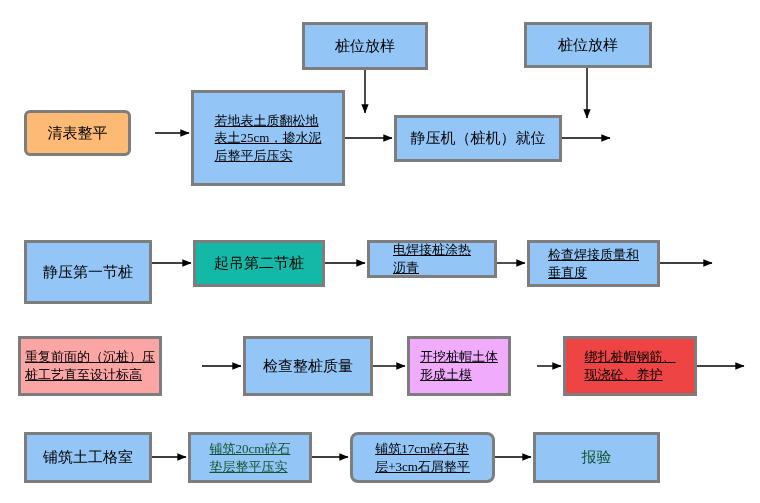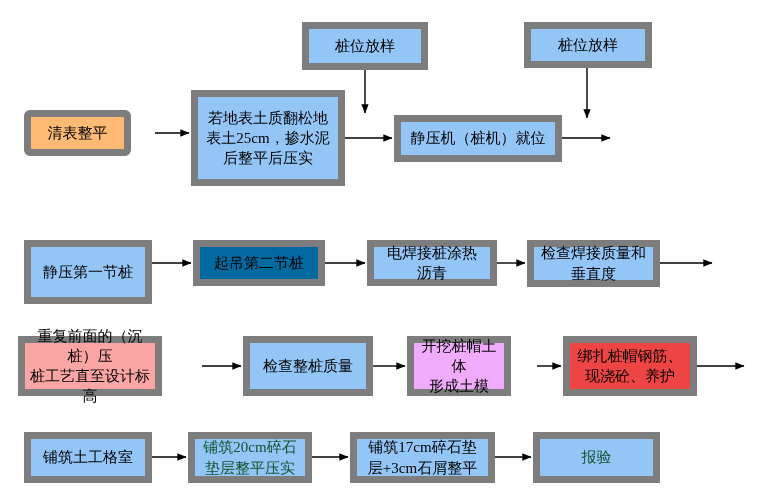--- a/index.html
+++ b/index.html
@@ -12,33 +12,32 @@
     width: 760px;
     height: 503px;
     background: #ffffff;
     overflow: hidden;
     font-family: "Liberation Serif", "DejaVu Serif", serif;
   }
   .node {
     position: absolute;
     box-sizing: border-box;
     background: #93C6F7;
-    border: 7px solid #0f766e;
+    border: 3px solid #0f766e;
     display: flex;
     align-items: center;
     justify-content: center;
-    text-align: center;
     color: #000000;
     font-size: 15px;
     line-height: 1.35;
     letter-spacing: 0px;
     padding: 16px 3px;
     white-space: pre-line;
   }
-  .node.small { font-size: 15px; }
+  .node.small { font-size: 13px; text-decoration: underline; }
   svg.edges {
     position: absolute;
     left: 0;
     top: 0;
     width: 760px;
     height: 503px;
     pointer-events: none;
   }
 </style>
 </head>
@@ -72,32 +71,32 @@
   </svg>
   <div id="node-layer">
       <div class="node" style="left: 24px; top: 110px; width: 107px; height: 46px; background: #fdba74; border-color: rgb(125, 125, 125); color: rgb(0, 0, 0); border-radius: 6px;">清表整平</div>
       <div class="node small" style="left: 191px; top: 90px; width: 154px; height: 96px; background: rgb(147, 198, 247); border-color: rgb(125, 125, 125); color: rgb(0, 0, 0);">若地表土质翻松地
 表土25cm，掺水泥
 后整平后压实</div>
       <div class="node" style="left: 302px; top: 22px; width: 126px; height: 48px; background: rgb(147, 198, 247); border-color: rgb(125, 125, 125); color: rgb(0, 0, 0);">桩位放样</div>
       <div class="node" style="left: 394px; top: 115px; width: 168px; height: 47px; background: rgb(147, 198, 247); border-color: rgb(125, 125, 125); color: rgb(0, 0, 0);">静压机（桩机）就位</div>
       <div class="node" style="left: 524px; top: 22px; width: 128px; height: 46px; background: rgb(147, 198, 247); border-color: rgb(125, 125, 125); color: rgb(0, 0, 0);">桩位放样</div>
       <div class="node" style="left: 24px; top: 240px; width: 128px; height: 64px; background: rgb(147, 198, 247); border-color: rgb(125, 125, 125); color: rgb(0, 0, 0);">静压第一节桩</div>
-      <div class="node" style="left: 193px; top: 240px; width: 132px; height: 38px; background: #0369a1; border-color: rgb(125, 125, 125); color: rgb(0, 0, 0);">起吊第二节桩</div>
+      <div class="node" style="left: 193px; top: 240px; width: 132px; height: 47px; background: #14b8a6; border-color: rgb(125, 125, 125); color: rgb(0, 0, 0);">起吊第二节桩</div>
       <div class="node small" style="left: 367px; top: 240px; width: 130px; height: 30px; background: rgb(147, 198, 247); border-color: rgb(125, 125, 125); color: rgb(0, 0, 0);">电焊接桩涂热
 沥青</div>
       <div class="node small" style="left: 527px; top: 240px; width: 133px; height: 47px; background: rgb(147, 198, 247); border-color: rgb(125, 125, 125); color: rgb(0, 0, 0);">检查焊接质量和
 垂直度</div>
       <div class="node small" style="left: 18px; top: 336px; width: 144px; height: 60px; background: #fca5a5; border-color: rgb(125, 125, 125); color: rgb(0, 0, 0);">重复前面的（沉桩）压
 桩工艺直至设计标高</div>
       <div class="node" style="left: 243px; top: 336px; width: 130px; height: 60px; background: rgb(147, 198, 247); border-color: rgb(125, 125, 125); color: rgb(0, 0, 0);">检查整桩质量</div>
       <div class="node small" style="left: 407px; top: 336px; width: 104px; height: 60px; background: #f0abfc; border-color: rgb(125, 125, 125); color: rgb(0, 0, 0);">开挖桩帽土体
 形成土模</div>
       <div class="node small" style="left: 563px; top: 336px; width: 134px; height: 60px; background: #ef4444; border-color: rgb(125, 125, 125); color: rgb(0, 0, 0);">绑扎桩帽钢筋、
 现浇砼、养护</div>
       <div class="node" style="left: 24px; top: 432px; width: 128px; height: 51px; background: rgb(147, 198, 247); border-color: rgb(125, 125, 125); color: rgb(0, 0, 0);">铺筑土工格室</div>
       <div class="node small" style="left: 188px; top: 432px; width: 124px; height: 51px; background: rgb(147, 198, 247); border-color: rgb(125, 125, 125); color: #14532d;">铺筑20cm碎石
 垫层整平压实</div>
-      <div class="node small" style="left: 350px; top: 432px; width: 145px; height: 51px; background: rgb(147, 198, 247); border-color: rgb(125, 125, 125); color: rgb(0, 0, 0);">铺筑17cm碎石垫
+      <div class="node small" style="left: 350px; top: 432px; width: 145px; height: 51px; background: rgb(147, 198, 247); border-color: rgb(125, 125, 125); color: rgb(0, 0, 0); border-radius: 8px;">铺筑17cm碎石垫
 层+3cm石屑整平</div>
       <div class="node" style="left: 533px; top: 432px; width: 127px; height: 51px; background: rgb(147, 198, 247); border-color: rgb(125, 125, 125); color: #14532d;">报验</div>
     </div>
 </div>
 
 </body></html>

